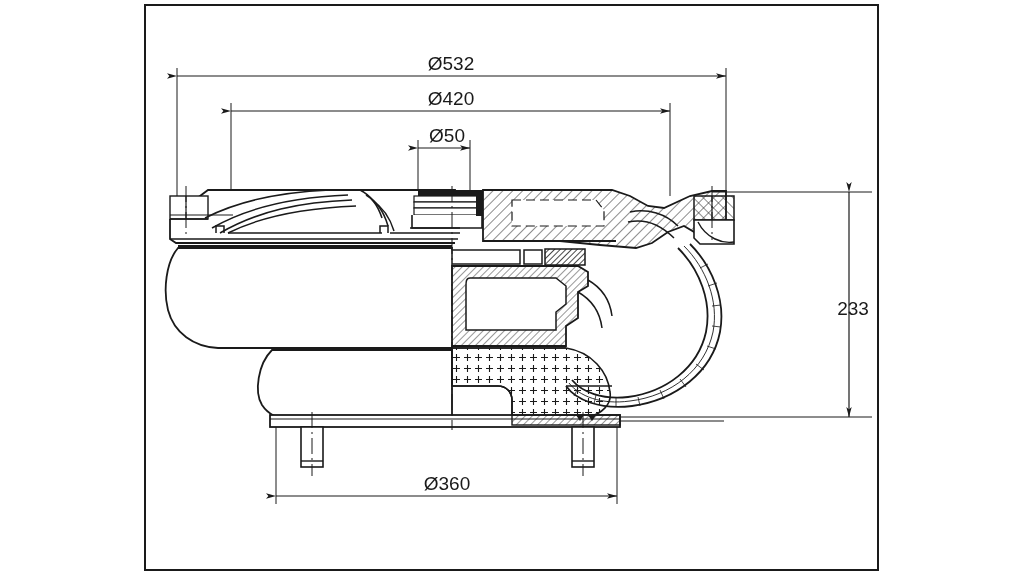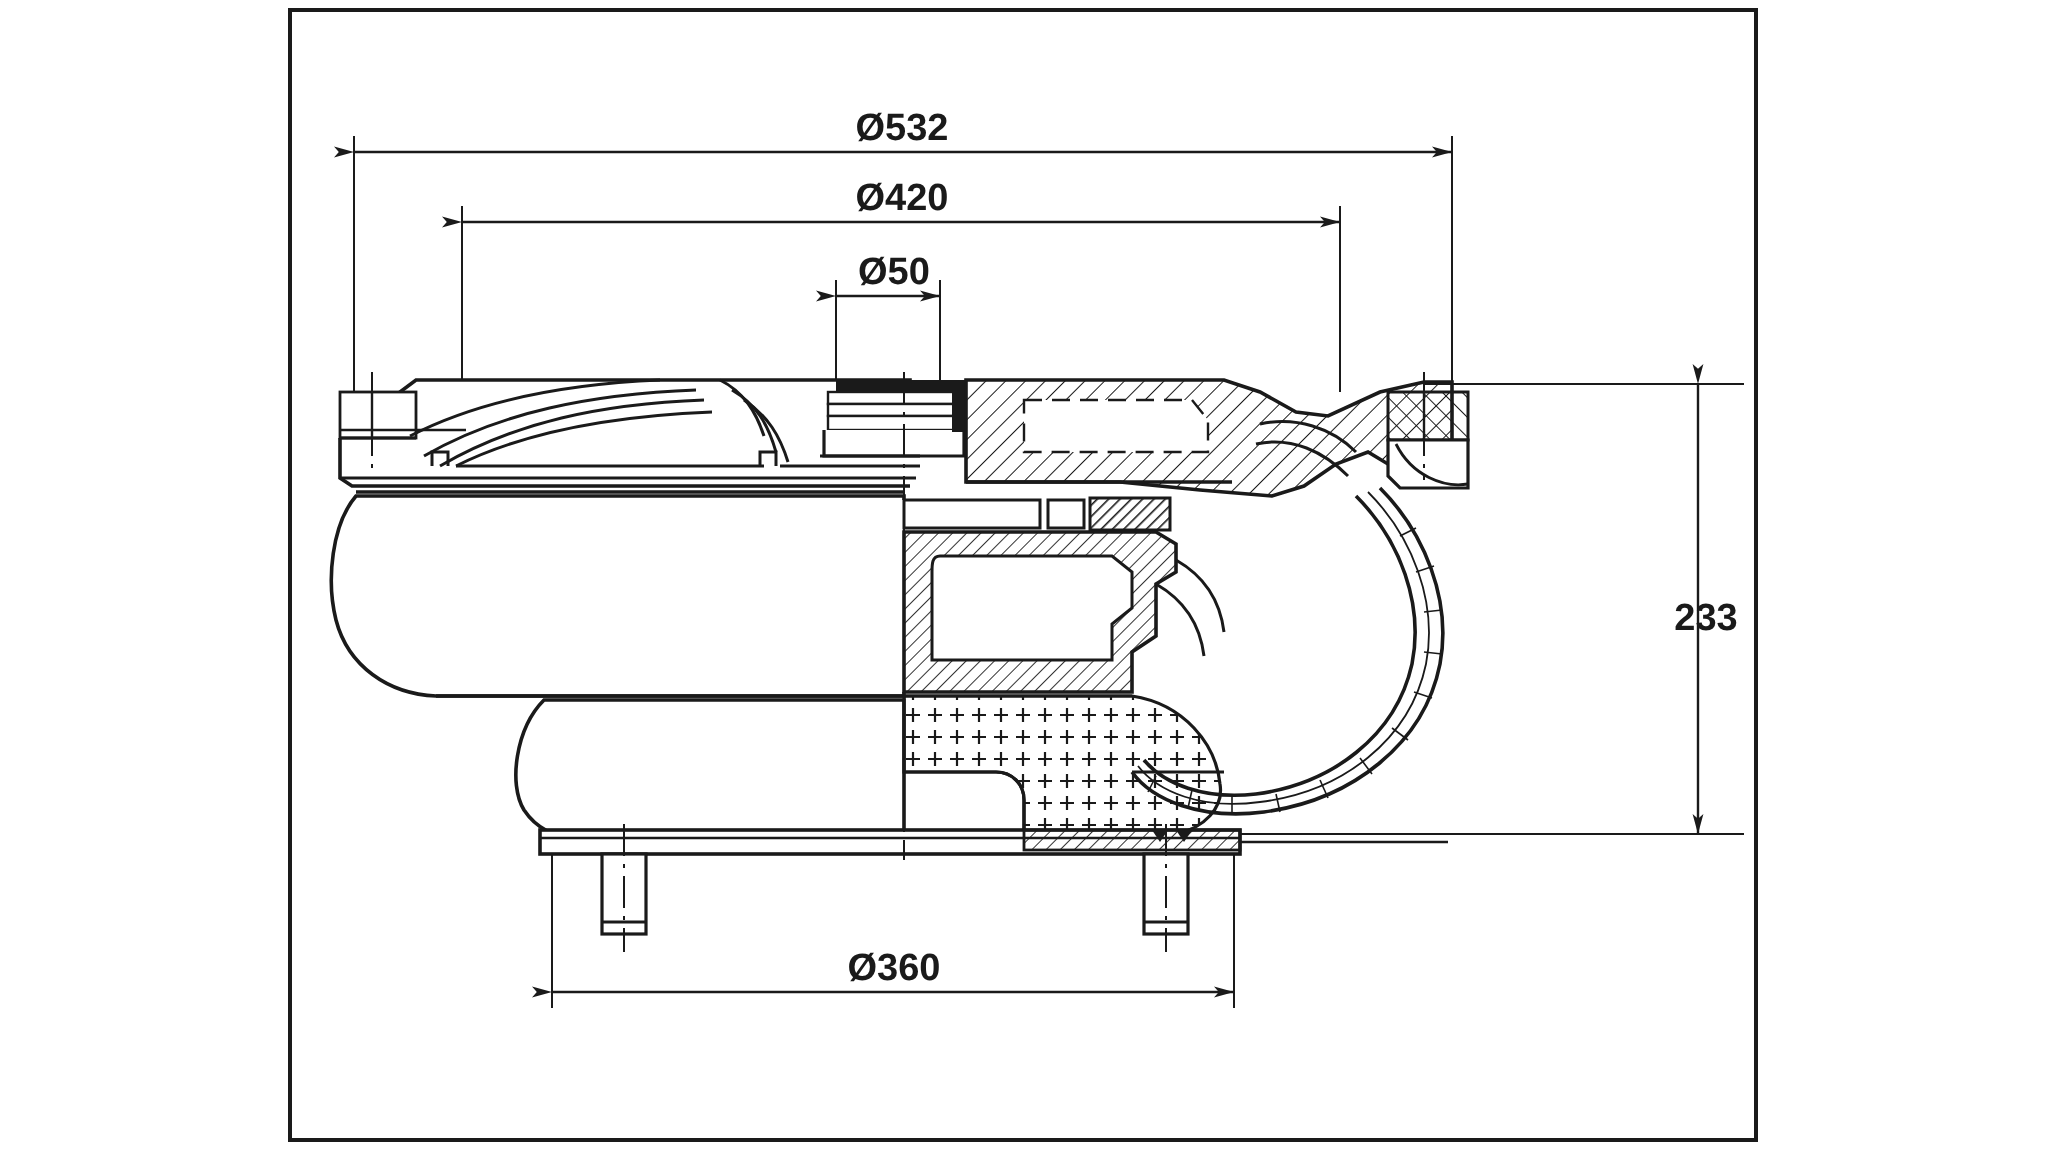--- a/index.html
+++ b/index.html
@@ -10,21 +10,20 @@
     width: 1024px;
     height: 575px;
     overflow: hidden;
     font-family: "Liberation Sans", sans-serif;
   }
   #stage {
     position: relative;
     width: 948px;
     height: 575px;
     background: #ffffff;
-    font-weight: bold;
   }
   #stage svg {
     position: absolute;
     top: 0;
     left: 0;
     display: block;
   }
   .dim-text {
     font-family: "Liberation Sans", sans-serif;
     font-size: 19px;

